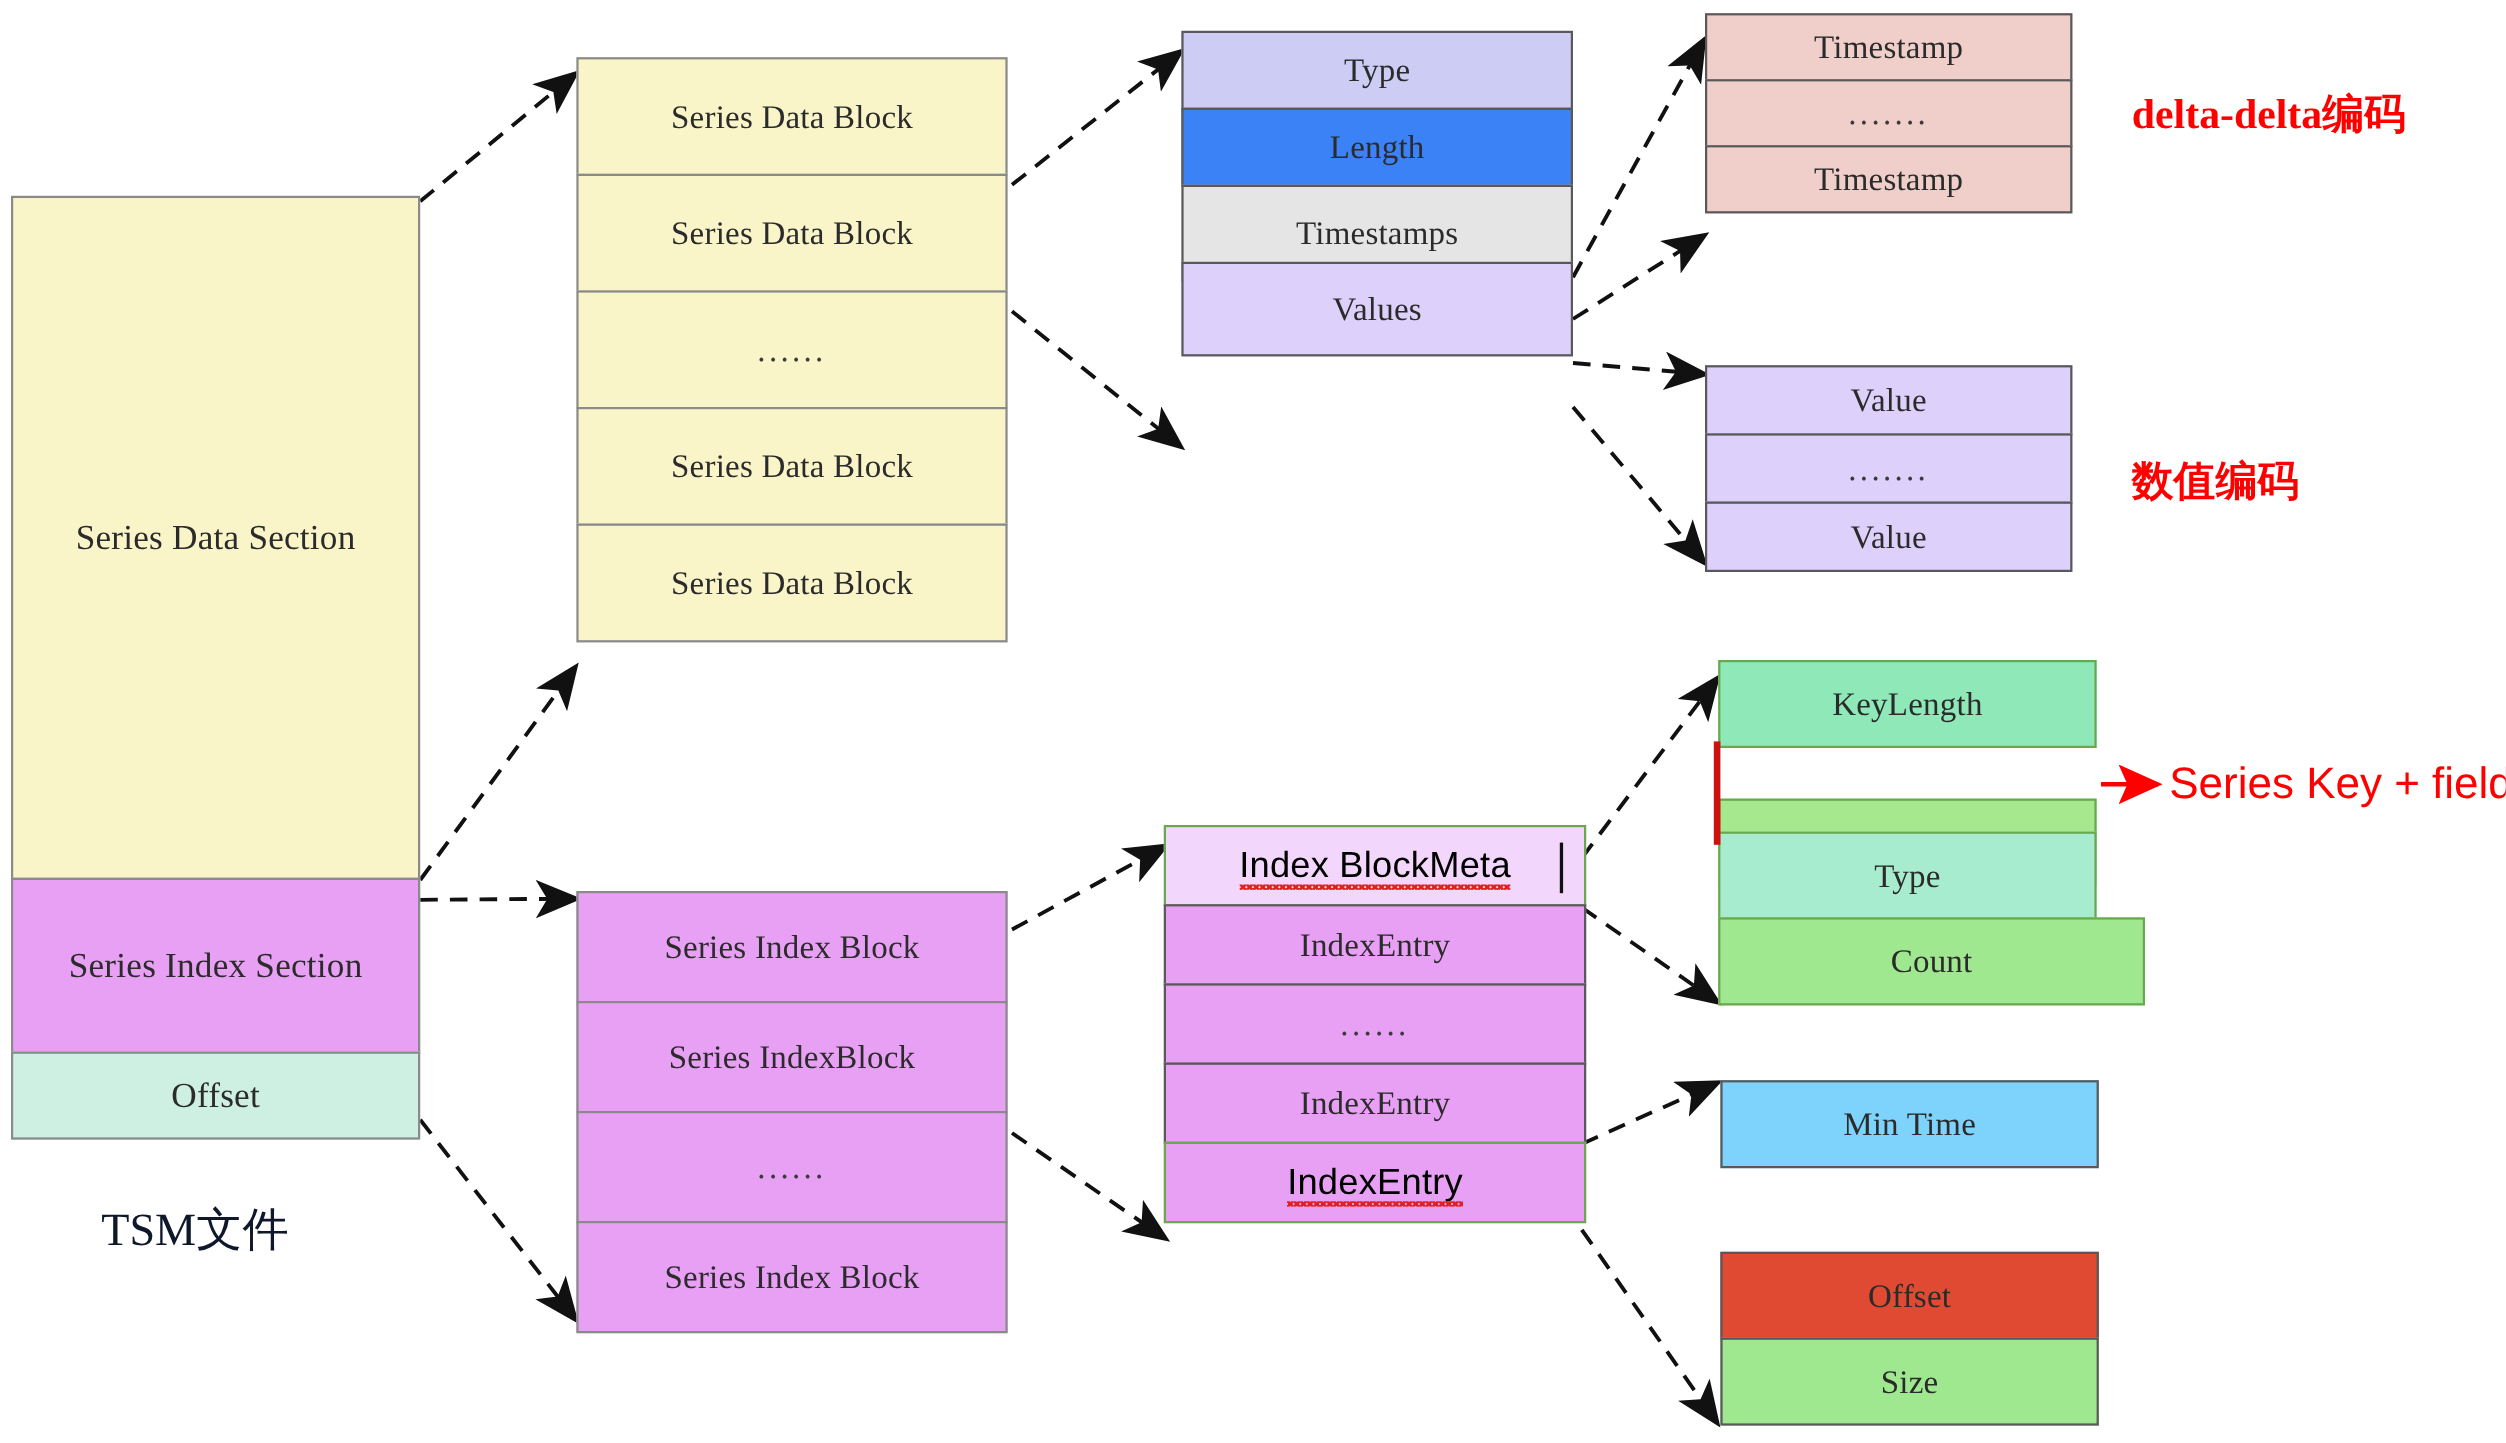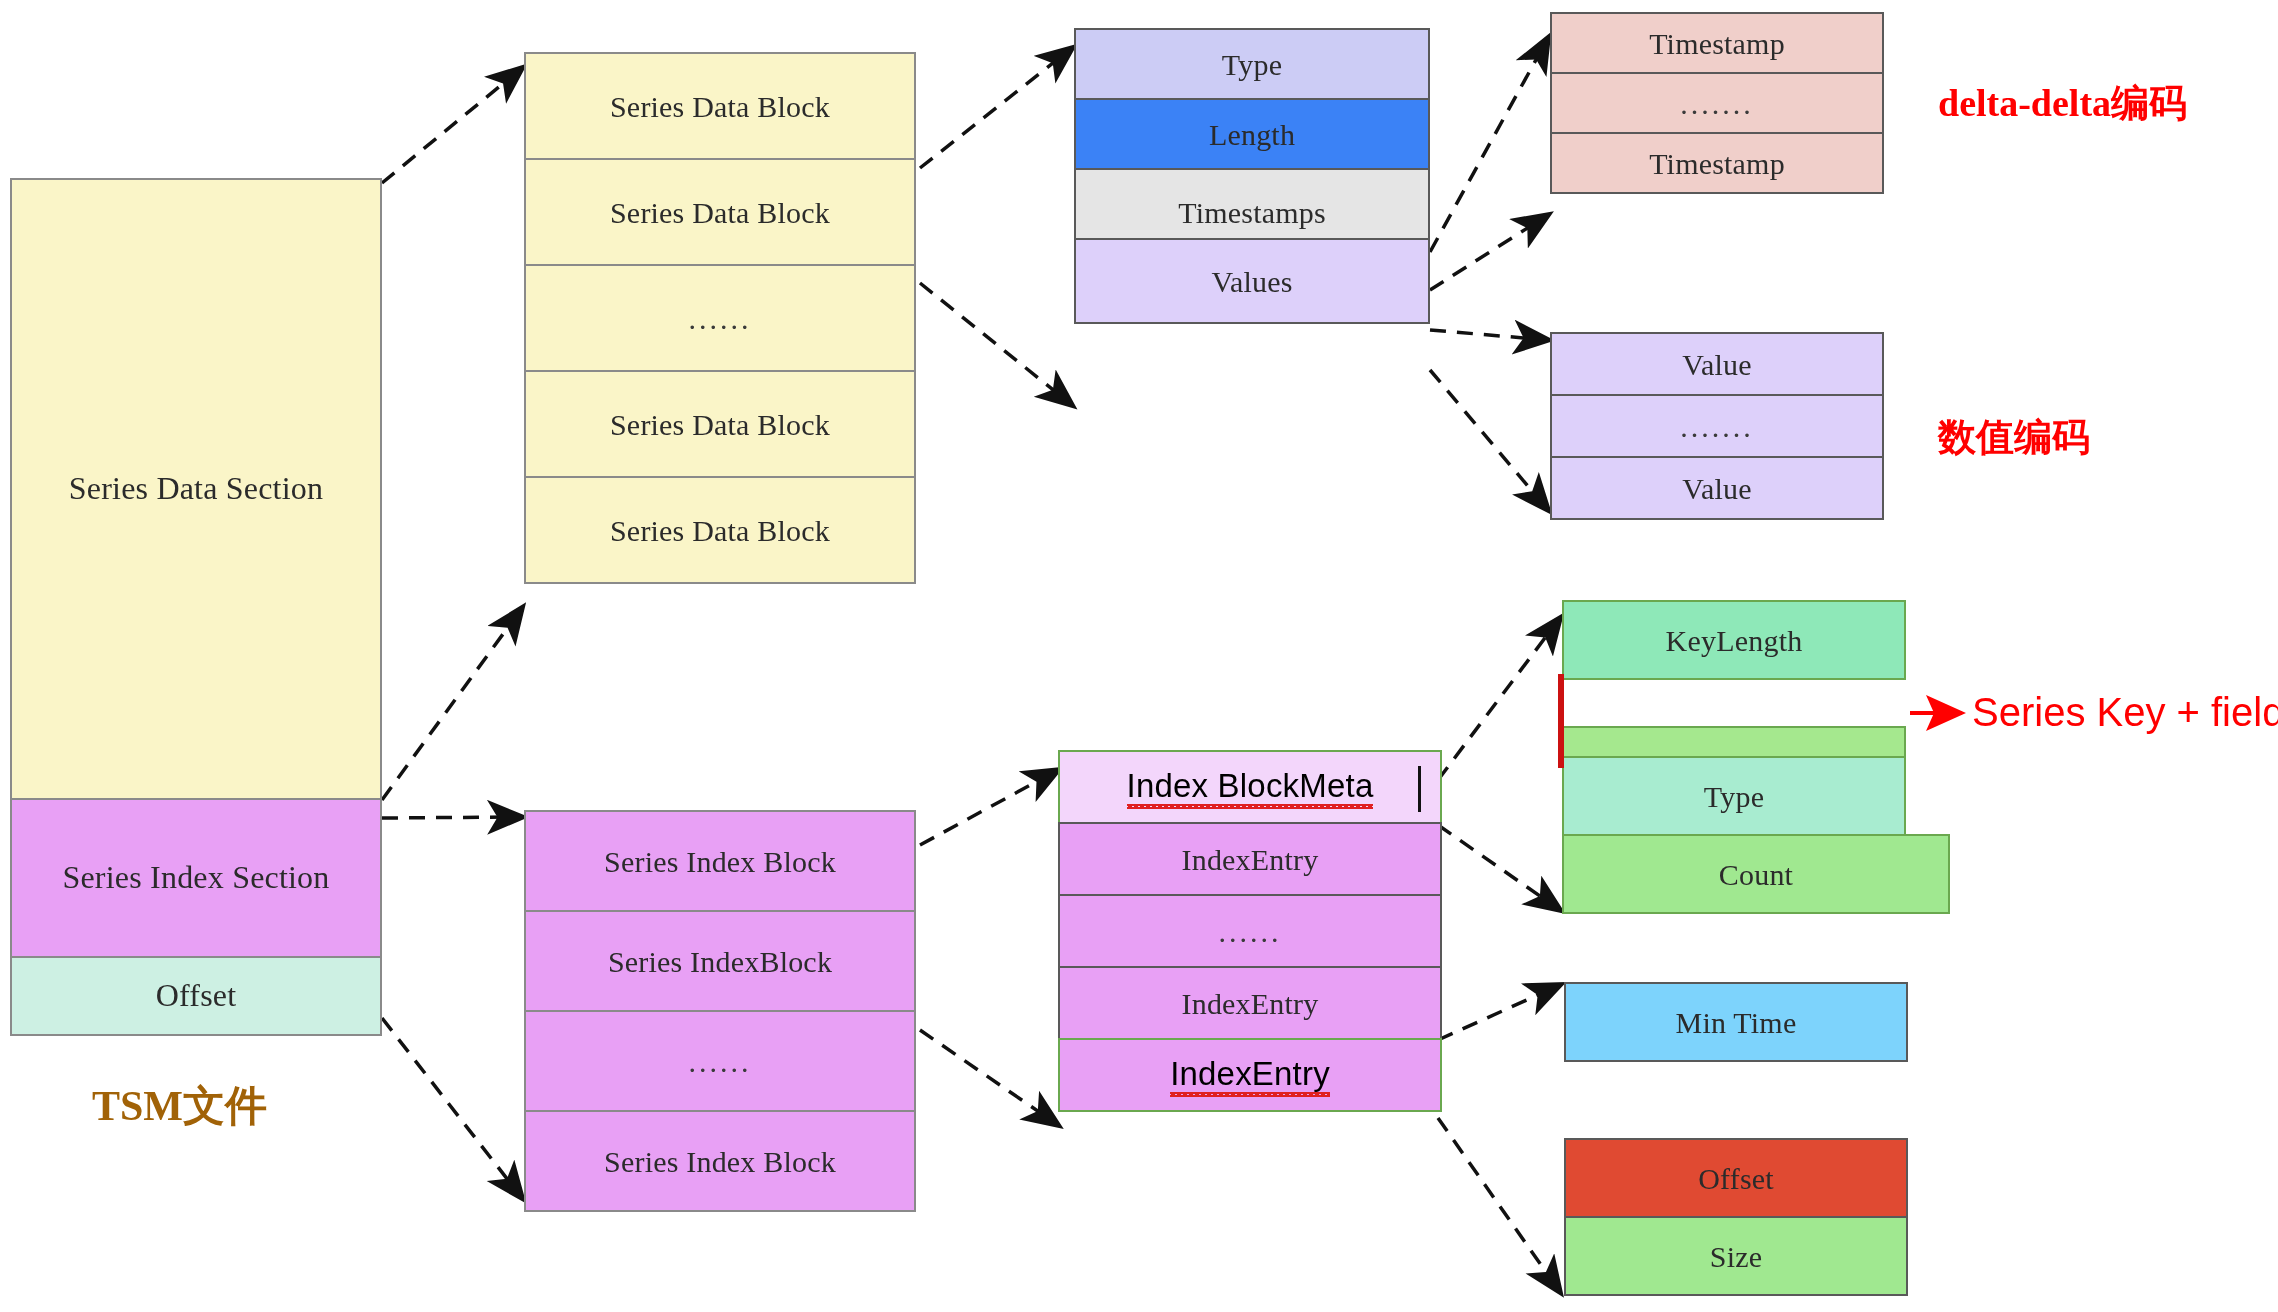--- a/index.html
+++ b/index.html
@@ -47,22 +47,22 @@
   }
   .redlabel.cn{
     font-family:"Liberation Serif","DejaVu Serif",serif;
     font-weight:bold;font-size:38px;
   }
   .redlabel.sans{
     font-family:"Liberation Sans","DejaVu Sans",sans-serif;
     font-size:40px;
   }
   .tsm-label{
-    position:absolute;font-weight:bold;font-size:42px;color:#a16207;
-    font-family:"Liberation Serif","DejaVu Serif",serif;white-space:nowrap;
+    position:absolute;font-weight:normal;font-size:42px;color:#0f172a;
+    font-family:"Liberation Serif","DejaVu Serif",serif;white-space:nowrap;margin-top:12px;
   }
   .redmark{position:absolute;background:#cc1111;}
 </style>
 </head>
 <body>
 
 <div id="canvas">
 
   <svg class="arrows" viewBox="0 0 2278 1312">
     <defs>

